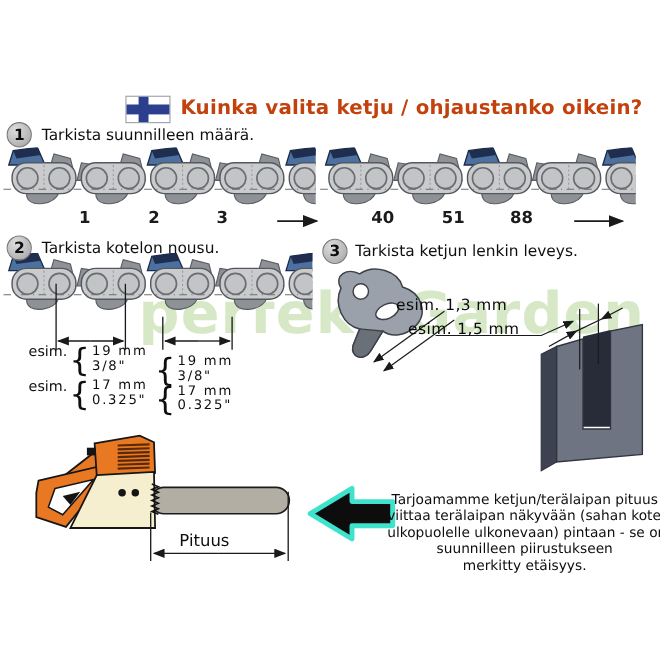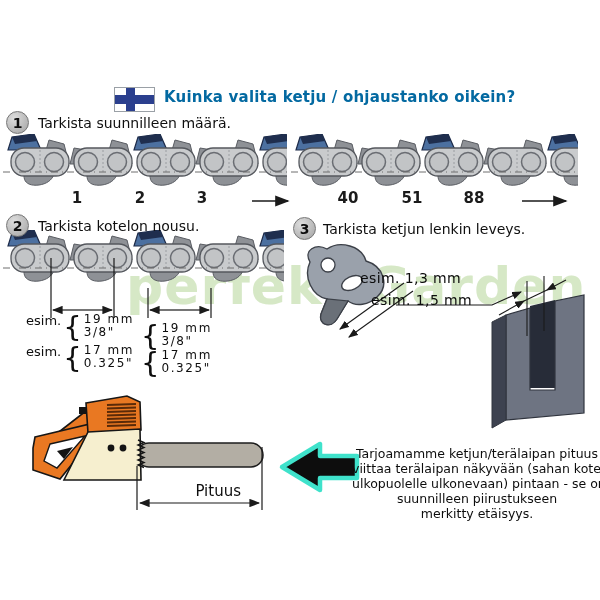--- a/index.html
+++ b/index.html
@@ -13,21 +13,21 @@
 
   .watermark{
     left:126px;top:256px;font-size:52px;font-weight:bold;letter-spacing:1px;
     color:rgba(158,200,118,0.42);white-space:nowrap;
   }
 
   .flag{left:114px;top:87px;width:41px;height:25px;background:#fff;border:1px solid #9aa0a6;box-sizing:border-box}
   .flag .v{position:absolute;left:11px;top:0;width:9px;height:23px;background:#2b3f8e}
   .flag .h{position:absolute;left:0;top:7px;width:39px;height:9px;background:#2b3f8e}
 
-  .title{left:164px;top:88px;font-size:15px;font-weight:bold;color:#0369a1;letter-spacing:.2px}
+  .title{left:164px;top:88px;font-size:18px;font-weight:bold;color:#c2410c;letter-spacing:.2px}
 
   .stepbadge{
     width:23px;height:23px;border-radius:50%;
     background:radial-gradient(circle at 35% 30%,#dedede,#b4b4b4 70%,#9a9a9a);
     border:1.5px solid #767676;box-sizing:border-box;
     display:flex;align-items:center;justify-content:center;
     font-weight:bold;font-size:14px;color:#0d0d0d;
   }
   .steplabel{font-size:14px;color:#0f0f0f}
 
@@ -35,21 +35,21 @@
   .chainnum{font-size:15px;font-weight:bold;color:#1b1b1b;transform:translateX(-50%)}
 
   .esimgrp{display:flex;align-items:flex-start;gap:2px}
   .esimlabel{font-size:13px;color:#0e0e0e}
   .brace{font-size:29px;font-weight:400;color:#0e0e0e;line-height:28px}
   .frac{display:flex;flex-direction:column;justify-content:center}
   .frac span{font-size:12px;line-height:13px;letter-spacing:1.6px;color:#0e0e0e;white-space:nowrap}
 
   .gaugetext{font-size:14px;color:#0c0c0c;letter-spacing:.4px;white-space:nowrap}
 
-  .pituus{left:163px;top:482px;width:78px;text-align:right;font-size:15px;color:#0e0e0e}
+  .pituus{left:163px;top:482px;width:78px;text-align:left;font-size:15px;color:#0e0e0e}
 
   .note{left:352px;top:446px;width:250px;text-align:center}
   .note div{font-size:12.5px;line-height:15px;color:#0d0d0d;white-space:nowrap}
 </style>
 </head>
 <body>
 
 <div class="abs watermark z1">perfekt Garden</div>
 
 <div class="abs flag z4">

